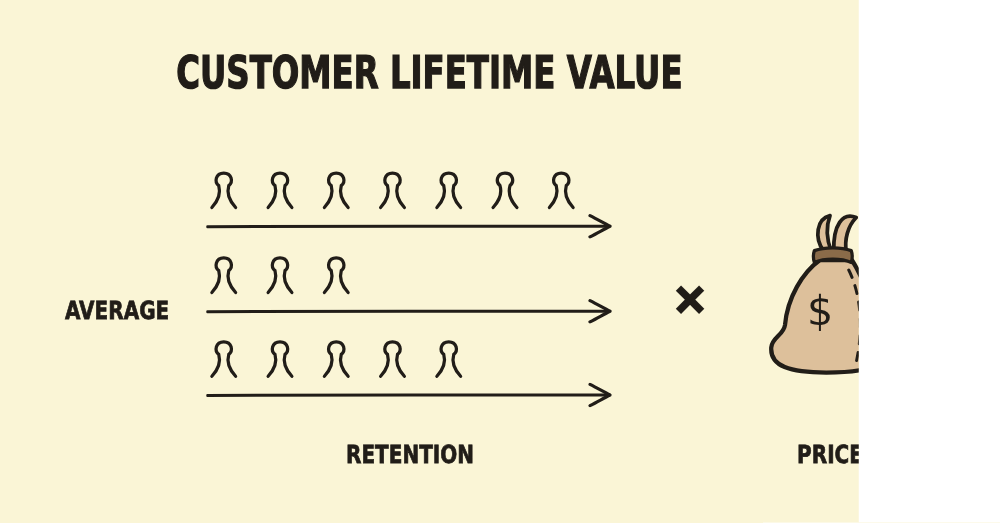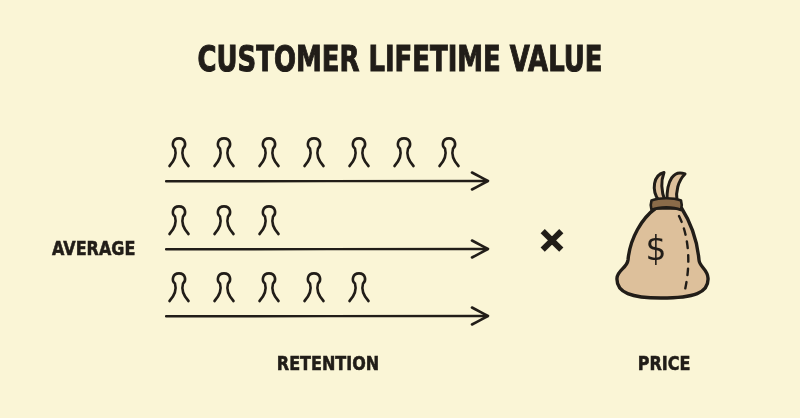--- a/index.html
+++ b/index.html
@@ -7,21 +7,21 @@
     --ink: #211d18;
     --bag: #ddc09b;
     --knot: #8a6b49;
   }
   * { margin: 0; padding: 0; box-sizing: border-box; }
   html, body { width: 800px; height: 418px; }
   body { font-family: "DejaVu Sans", "Liberation Sans", sans-serif; }
 
   .canvas {
     position: relative;
-    width: 800px;
+    width: 687px;
     height: 418px;
     background: var(--bg);
     color: var(--ink);
     overflow: hidden;
   }
 
   .page-title {
     position: absolute;
     top: 38px;
     left: 0;

